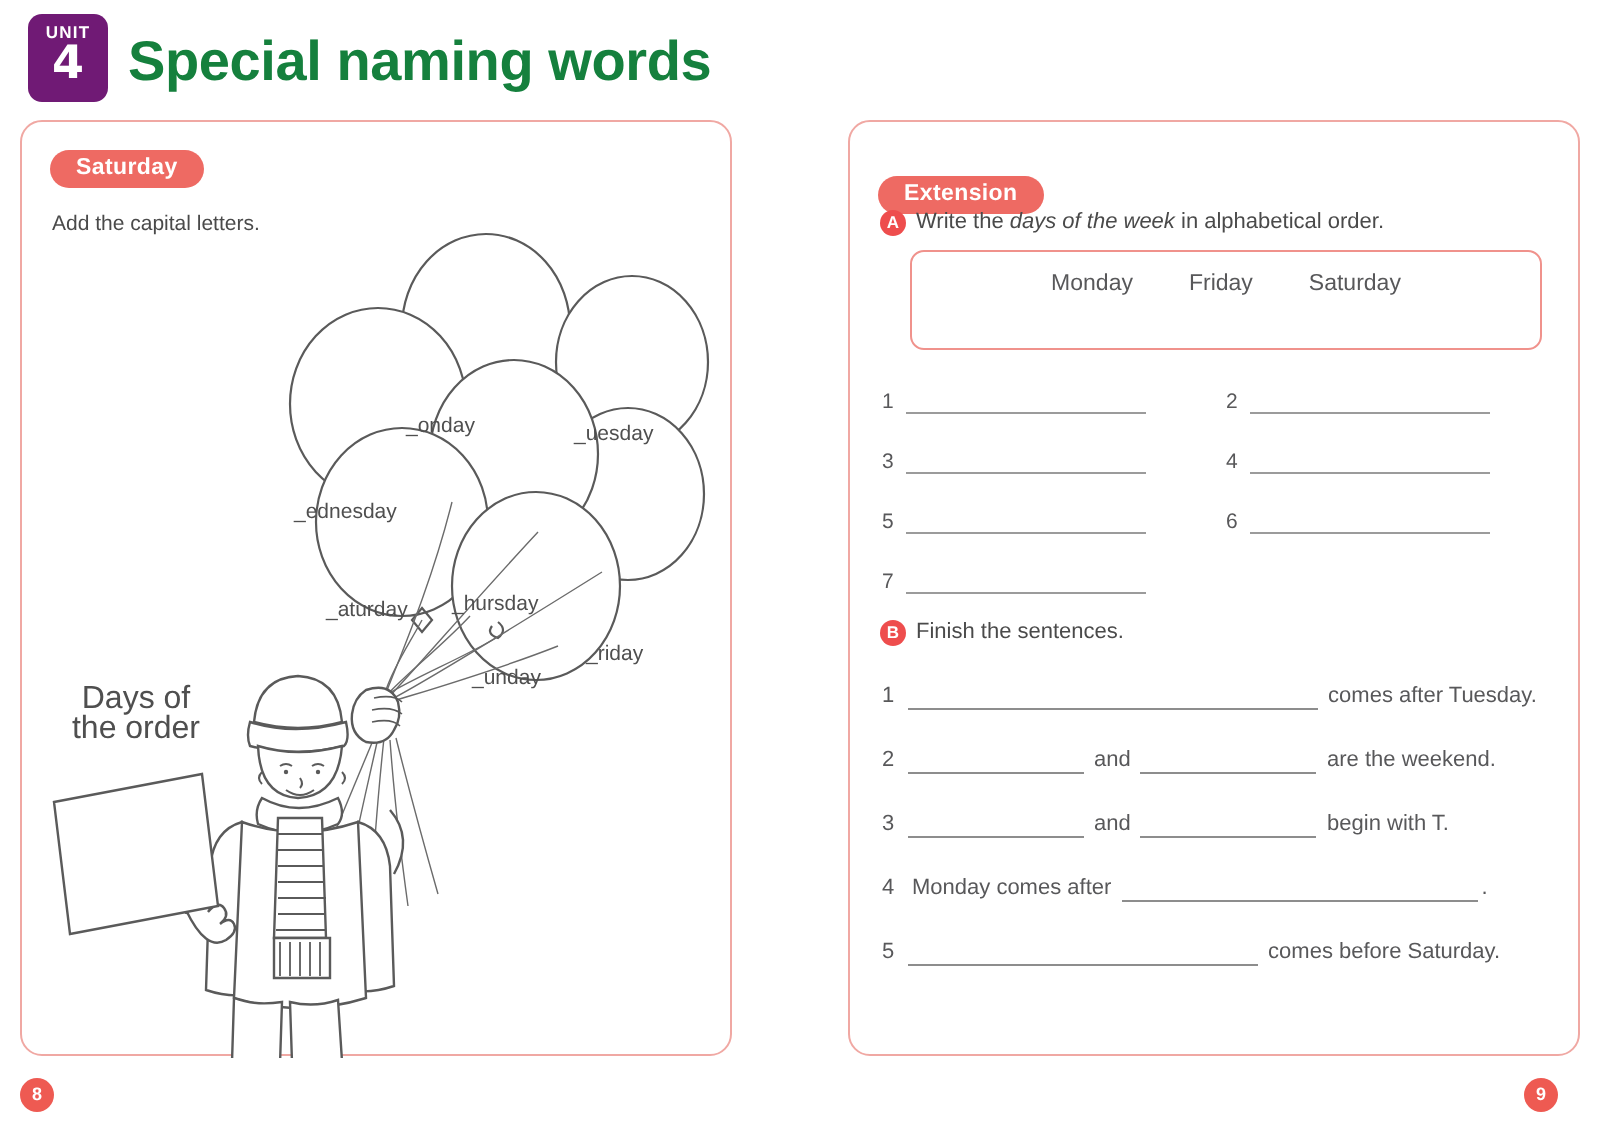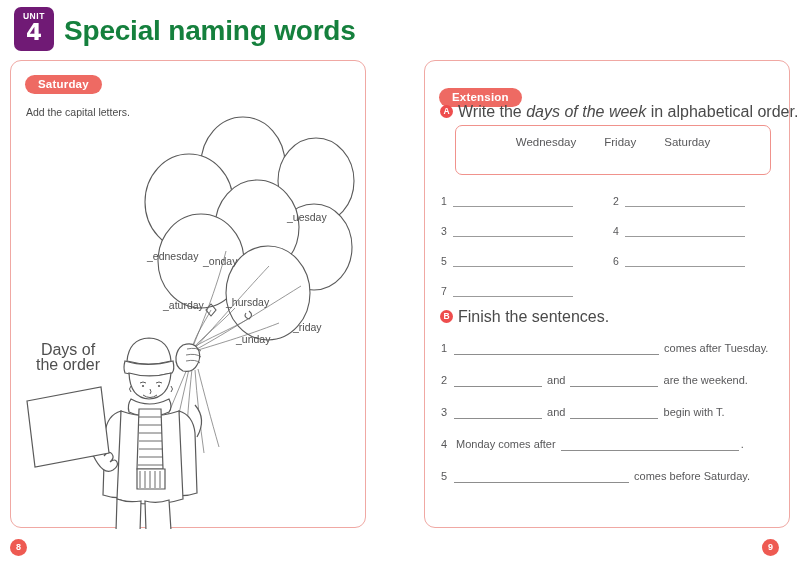--- a/index.html
+++ b/index.html
@@ -106,21 +106,21 @@
     font-size: 8.5px;
     font-weight: bold;
     text-align: center;
     line-height: 13px;
   }
   .task-row { position: absolute; }
   .task-text {
     position: absolute;
     left: 18px;
     top: 0px;
-    font-size: 16px;
+    font-size: 11px;
     color: #4a4a4a;
     white-space: nowrap;
     line-height: 13px;
   }
   .task-text i { font-style: italic; }
 
   #taskA-row { left: 15px; top: 44px; }
   #taskB-row { left: 15px; top: 249px; }
 
   
@@ -326,21 +326,21 @@
 
       <path d="M16 340 l74 -14 l8 66 l-74 14 z"></path>
     </g>
     <g stroke="#5a5a5a" stroke-width="0.8" fill="none">
       <path d="M176 288 q10 -2 14 2"></path>
       <path d="M175 294 q10 -2 15 2"></path>
       <path d="M175 300 q10 -2 14 2"></path>
     </g>
   </svg>
 
-  <div class="balloon-label" style="left:192px; top:146px;margin-top:48px;">_onday</div>
+  <div class="balloon-label" style="left:192px; top:146px;">_onday</div>
   <div class="balloon-label" style="left:276px; top:150px;">_uesday</div>
   <div class="balloon-label" style="left:136px; top:189px;">_ednesday</div>
   <div class="balloon-label" style="left:215px; top:203px;margin-top:32px;">_hursday</div>
   <div class="balloon-label" style="left:282px; top:216px;margin-top:44px;">_riday</div>
   <div class="balloon-label" style="left:152px; top:238px;">_aturday</div>
   <div class="balloon-label" style="left:225px; top:272px;">_unday</div>
 
   <div id="sign-label" style="left:24px; top:281px; width:66px;">
     <div>Days of</div>
     <div>the order</div>
@@ -351,21 +351,21 @@
 
   <div class="pill" id="extension-pill">Extension</div>
 
   <div class="task-row" id="taskA-row">
     <span class="task-marker">A</span>
     <span class="task-text"><span>Write the </span><i>days of the week</i><span> in alphabetical order.</span></span>
   </div>
 
   <div id="word-bank">
     <div class="wb-row">
-      <span>Wednesday</span>
+      <span>Monday</span>
       <span>Friday</span>
       <span>Saturday</span>
     </div>
   </div>
 
   <div class="ans-item colL" style="top:134px;">
     <span class="num">1</span>
     <span class="rule short"></span>
   </div>
   <div class="ans-item colR" style="top:134px;">

